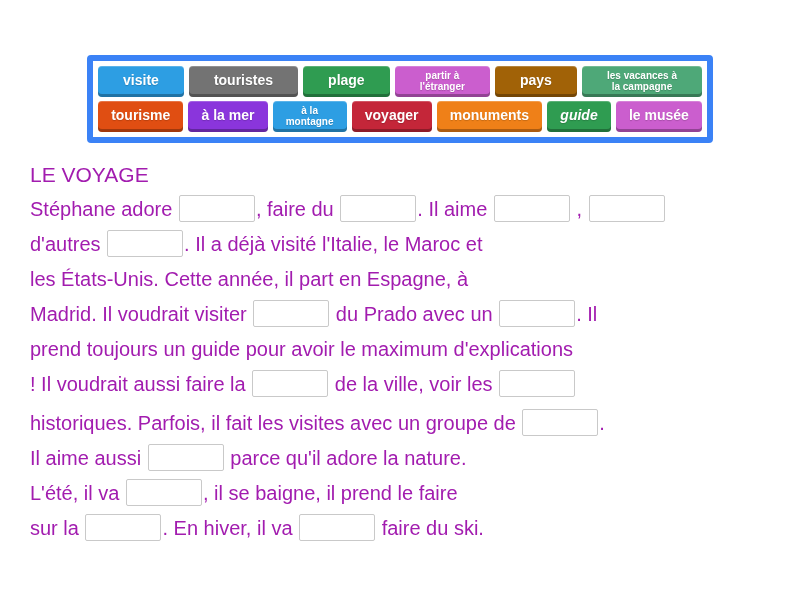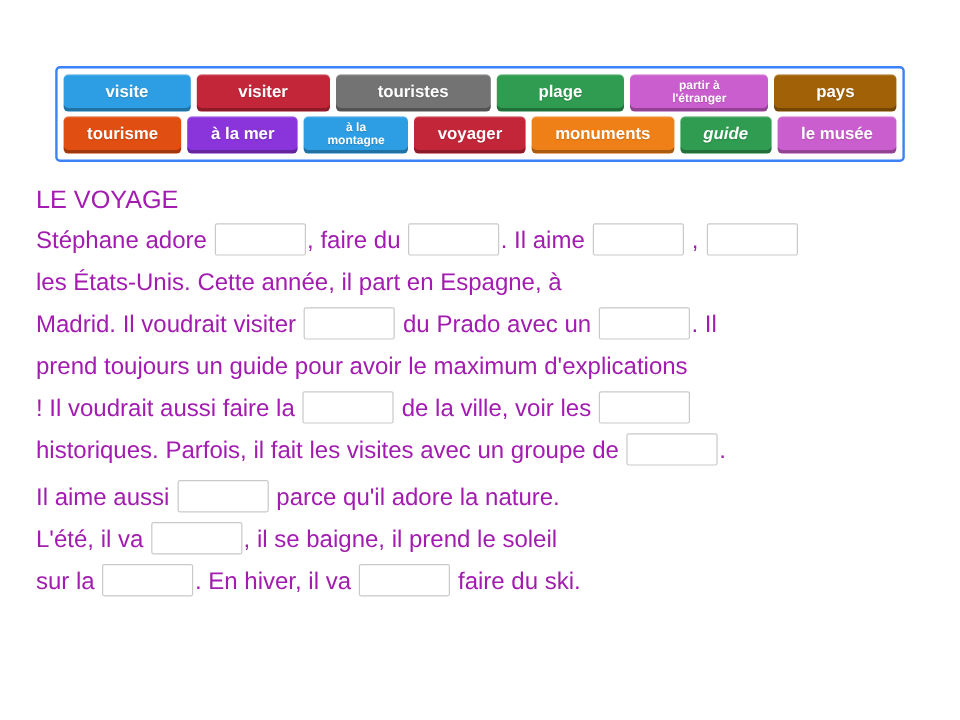--- a/index.html
+++ b/index.html
@@ -2,24 +2,24 @@
 <html><head>
 <meta charset="utf-8">
 <style>
   html,body{margin:0;padding:0;background:#ffffff;}
   body{width:800px;height:600px;font-family:"Liberation Sans",sans-serif;}
   .stage{position:relative;width:800px;height:600px;background:#ffffff;overflow:hidden;}
 
   
   .word-bank{
     box-sizing:border-box;
-    width:708px;
+    width:626px;
     margin:55px auto 0;
     background:#ffffff;
-    border:2px solid #3b82f6;
+    border:6px solid #3b82f6;
     border-radius:4px;
     padding:5px;
     display:flex;
     flex-direction:column;
     gap:4px;
   }
   .bank-row{display:flex;gap:5px;}
   .tile{
     flex:1 1 auto;
     box-sizing:border-box;
@@ -67,35 +67,36 @@
 </style>
 </head>
 <body>
 
 <div class="stage">
   <div class="word-bank" id="word-bank">
       <div class="bank-row">
         <div class="tile" style="background: rgb(45, 158, 227);">
           <span>visite</span>
         </div>
-        <div class="tile" style="background: rgb(196, 38, 57);">
-          <span>visiter</span>
-        </div>
         <div class="tile" style="background: #737373;">
           <span>touristes</span>
         </div>
         <div class="tile" style="background: rgb(47, 156, 81);">
           <span>plage</span>
         </div>
         <div class="tile small" style="background: rgb(203, 94, 206);">
           <span>partir à</span>
           <span>l'étranger</span>
         </div>
         <div class="tile" style="background: #a16207;">
           <span>pays</span>
+        </div>
+        <div class="tile small" style="background: rgb(78, 168, 120);">
+          <span>les vacances à</span>
+          <span>la campagne</span>
         </div>
       </div>
       <div class="bank-row">
         <div class="tile" style="background: rgb(224, 78, 18);">
           <span>tourisme</span>
         </div>
         <div class="tile" style="background: rgb(138, 53, 220);">
           <span>à la mer</span>
         </div>
         <div class="tile small" style="background: rgb(45, 158, 227);">
@@ -113,23 +114,24 @@
         </div>
         <div class="tile" style="background: rgb(203, 94, 206); justify-content: center;">
           <span>le musée</span>
         </div>
       </div>
     </div>
   <div class="passage">
     <div class="title">LE VOYAGE</div>
     <div id="passage-lines">
         <div class="line"><span class="txt">Stéphane adore </span><span class="blank"></span><span class="txt">, faire du </span><span class="blank"></span><span class="txt">. Il aime </span><span class="blank"></span><span class="txt"> , </span><span class="blank"></span></div>
+        <div class="line"><span class="txt">d'autres </span><span class="blank"></span><span class="txt">. Il a déjà visité l'Italie, le Maroc et</span></div>
         <div class="line"><span class="txt">les États-Unis. Cette année, il part en Espagne, à</span></div>
         <div class="line"><span class="txt">Madrid. Il voudrait visiter </span><span class="blank"></span><span class="txt"> du Prado avec un </span><span class="blank"></span><span class="txt">. Il</span></div>
         <div class="line"><span class="txt">prend toujours un guide pour avoir le maximum d'explications</span></div>
         <div class="line"><span class="txt">! Il voudrait aussi faire la </span><span class="blank"></span><span class="txt"> de la ville, voir les </span><span class="blank"></span></div>
         <div class="line"><span class="txt">historiques. Parfois, il fait les visites avec un groupe de </span><span class="blank"></span><span class="txt">.</span></div>
         <div class="line"><span class="txt">Il aime aussi </span><span class="blank"></span><span class="txt"> parce qu'il adore la nature.</span></div>
-        <div class="line"><span class="txt">L'été, il va </span><span class="blank"></span><span class="txt">, il se baigne, il prend le soleil</span></div>
+        <div class="line"><span class="txt">L'été, il va </span><span class="blank"></span><span class="txt">, il se baigne, il prend le faire</span></div>
         <div class="line"><span class="txt">sur la </span><span class="blank"></span><span class="txt">. En hiver, il va </span><span class="blank"></span><span class="txt"> faire du ski.</span></div>
       </div>
   </div>
 </div>
 
 </body></html>

